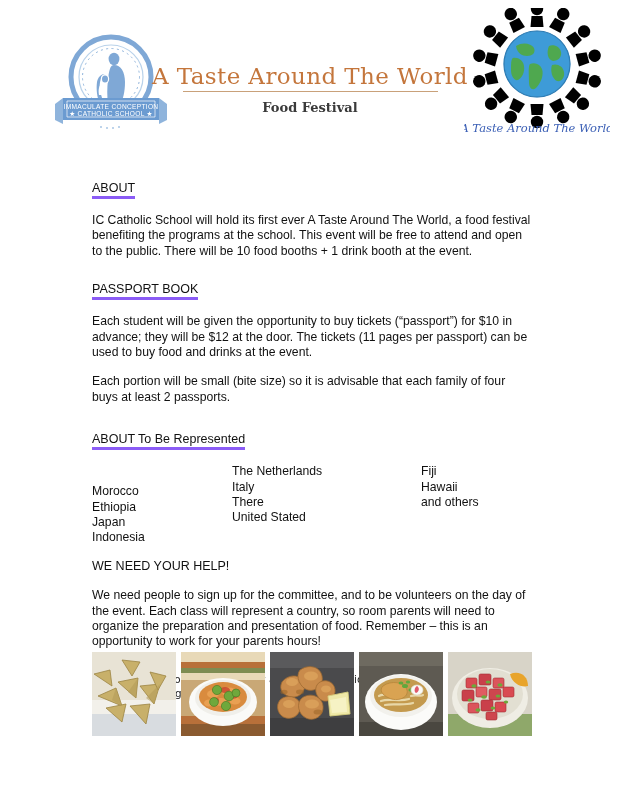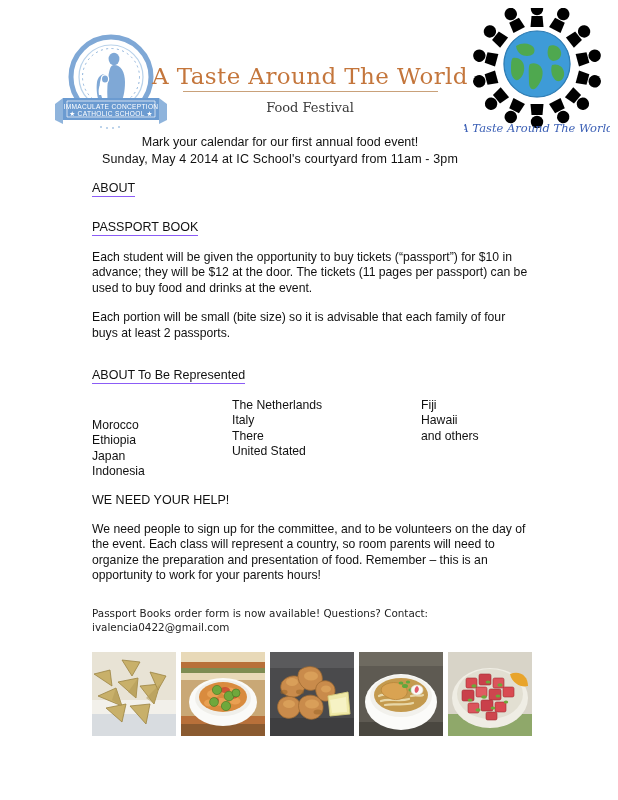--- a/index.html
+++ b/index.html
@@ -61,21 +61,21 @@
     height: 1px;
     background: #C9A17A;
     margin: 1px auto 0 auto;
   }
   .sub-title {
     font-family: "DejaVu Serif", serif;
     font-size: 13px;
     line-height: 17px;
     color: #3a3a3a;
     margin-top: 7px;
-    font-weight: 400;
+    font-weight: 700;
   }
 
   
   .globe-logo {
     position: absolute;
     right: 8px;
     top: 8px;
     width: 146px;
     height: 132px;
   }
@@ -107,21 +107,21 @@
     left: 92px;
     top: 178px;
     width: 442px;
   }
 
   .section-head {
     font-size: 12.5px;
     line-height: 16px;
     color: #111;
     display: inline-block;
-    border-bottom: 1px solid #8b5cf6;
+    border-bottom: 3px solid #8b5cf6;
     padding-bottom: 0px;
     margin: 0;
   }
   .head-wrap { margin: 0 0 14px 0; }
 
   p.body-text {
     font-size: 12.2px;
     line-height: 15.4px;
     color: #111;
     margin: 0 0 14px 0;
@@ -318,31 +318,28 @@
           .k11 .kh{fill:#C98A5E} .k11 .kb{fill:#E8872B} .k11 .ka{stroke:#C98A5E}
           .k12 .kh{fill:#F2C9A0} .k12 .kb{fill:#7A3FA8} .k12 .ka{stroke:#F2C9A0}
           .k13 .kh{fill:#5C3A22} .k13 .kb{fill:#35424F} .k13 .ka{stroke:#5C3A22}
           .k14 .kh{fill:#F7D9AE} .k14 .kb{fill:#4BB8C9} .k14 .ka{stroke:#F7D9AE}
         </style>
 
         <text x="73" y="124" font-family="'DejaVu Serif', serif" font-size="11.5" font-style="italic" fill="#3B5FB5" text-anchor="middle">A Taste Around The World</text>
       </svg>
     </div>
 
-    <div class="announce">
-      <div class="announce-line1">Mark your calendar for our first annual food event!</div>
-      <div class="announce-line2">Sunday, May 4 2014 at IC School's courtyard from 11am - 3pm</div>
-    </div>
   </div>
 
   <div class="content">
 
     <div class="head-wrap">
       <span class="section-head">ABOUT</span>
     </div>
+    <p class="body-text">IC Catholic School will hold its first ever A Taste Around The World, a food festival benefiting the programs at the school. This event will be free to attend and open to the public. There will be 10 food booths + 1 drink booth at the event.</p>
 
     <div class="gap-s"></div>
 
     <div class="head-wrap">
       <span class="section-head">PASSPORT BOOK</span>
     </div>
     <p class="body-text">Each student will be given the opportunity to buy tickets (“passport”) for $10 in advance; they will be $12 at the door. The tickets (11 pages per passport) can be used to buy food and drinks at the event.</p>
     <p class="body-text">Each portion will be small (bite size) so it is advisable that each family of four buys at least 2 passports.</p>
 
     <div class="food-section">

